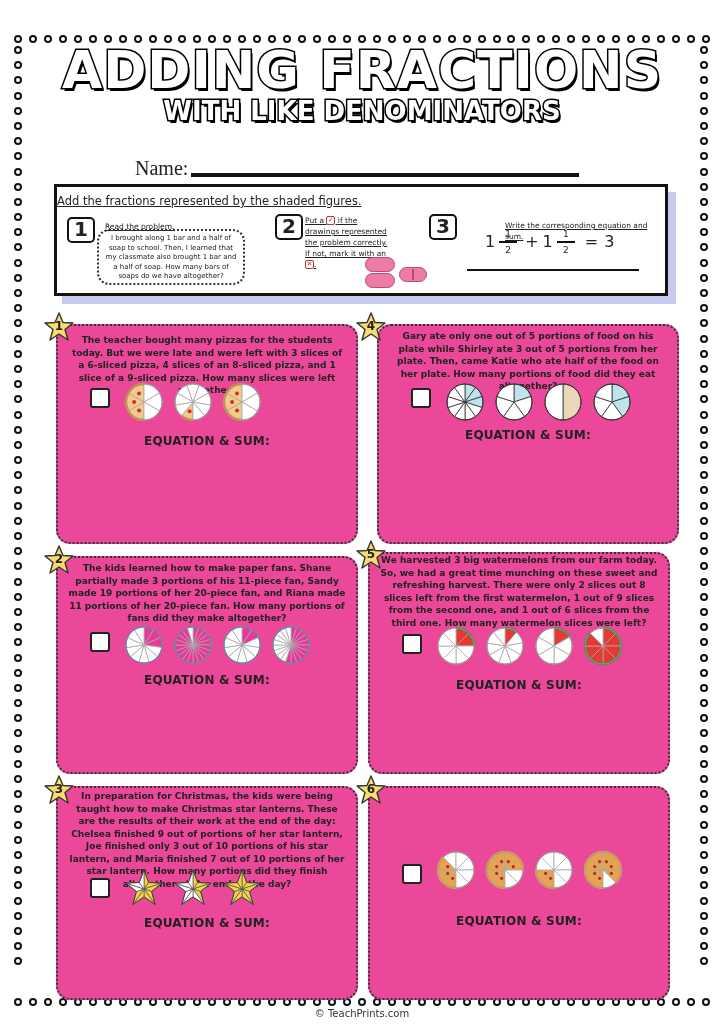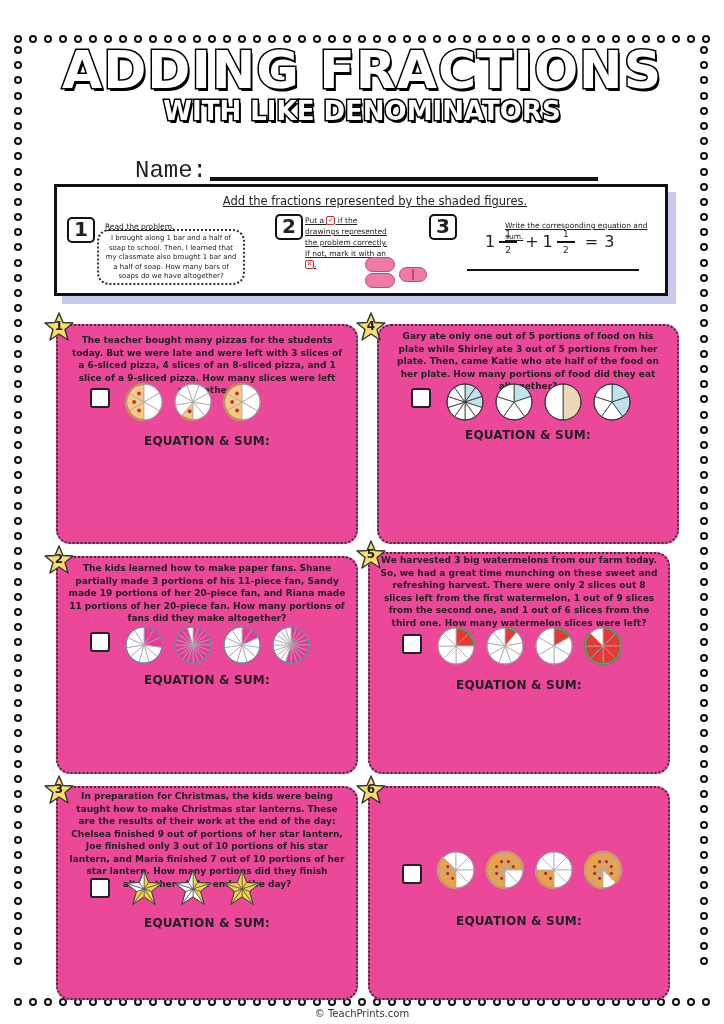--- a/index.html
+++ b/index.html
@@ -9,25 +9,25 @@
   .dots-h { position: absolute; left: 14px; width: 696px; height: 12px; display: flex; justify-content: space-between; }
   .dots-v { position: absolute; top: 46px; height: 920px; width: 12px; display: flex; flex-direction: column; justify-content: space-between; }
   .dot { width: 8px; height: 8px; border: 2.5px solid #111; border-radius: 50%; background: #fff; flex: none; }
 
   .title { position: absolute; left: 0; width: 724px; text-align: center; font-family: "DejaVu Sans", sans-serif; font-weight: bold; color: #fff;
     -webkit-text-stroke: 3px #000; paint-order: stroke fill; text-shadow: 2px 3px 0 #000; letter-spacing: 1px; }
   .title1 { top: 40px; font-size: 52px; }
   .title2 { top: 96px; font-size: 26px; letter-spacing: 0px; }
 
   .name-row { position: absolute; top: 157px; left: 135px; display: flex; align-items: flex-end; }
-  .name-label { font-family: Liberation Mono, monospace; font-size: 24px; }
+  .name-label { font-family: Liberation Serif, serif; font-size: 20px; }
   .name-line { width: 388px; height: 4px; background: #111; margin-left: 3px; margin-bottom: 3px; }
 
   .instr { position: absolute; left: 54px; top: 184px; width: 614px; height: 112px; border: 3px solid #111; background: #fff; box-shadow: 8px 8px 0 #c7c9ef; }
-  .instr-head { position: absolute; top: 7px; left: 0; width: 100%; text-align: center; font-size: 11.5px; text-decoration: underline; padding-left: 28px; }
+  .instr-head { position: absolute; top: 7px; left: 0; width: 100%; text-align: left; font-size: 11.5px; text-decoration: underline; }
   .step-num { position: absolute; width: 28px; height: 26px; border: 2.5px solid #111; border-radius: 5px; font-weight: bold; font-size: 20px; text-align: center; line-height: 21px; background: #fff; }
   .step-text { position: absolute; font-size: 7.5px; text-decoration: underline; line-height: 11px; }
   .soap-box { position: absolute; left: 40px; top: 42px; width: 148px; height: 56px; border: 2px dotted #333; border-radius: 12px; font-size: 7px; text-align: center; line-height: 9.5px; padding: 3px 6px; }
   .mini-box { display: inline-block; width: 9px; height: 9px; border: 1.5px solid #b33; border-radius: 2px; vertical-align: middle; font-size: 7px; line-height: 6px; text-align: center; color: #b33; }
   .soap { position: absolute; background: #ee7aa6; border: 1.5px solid #b84a78; border-radius: 8px; }
   .eq { position: absolute; left: 428px; top: 42px; display: flex; align-items: center; font-size: 16px; }
   .frac { display: inline-flex; flex-direction: column; align-items: center; margin: 0 4px; font-size: 9px; }
   .frac .bar { width: 18px; height: 1.5px; background: #111; margin: 2px 0; }
   .eq-line { position: absolute; left: 410px; top: 82px; width: 172px; height: 1.5px; background: #111; }
 

